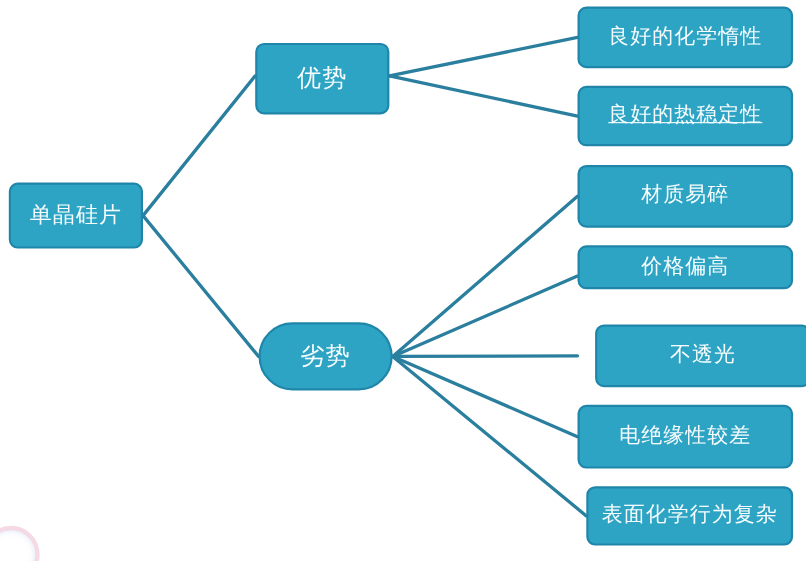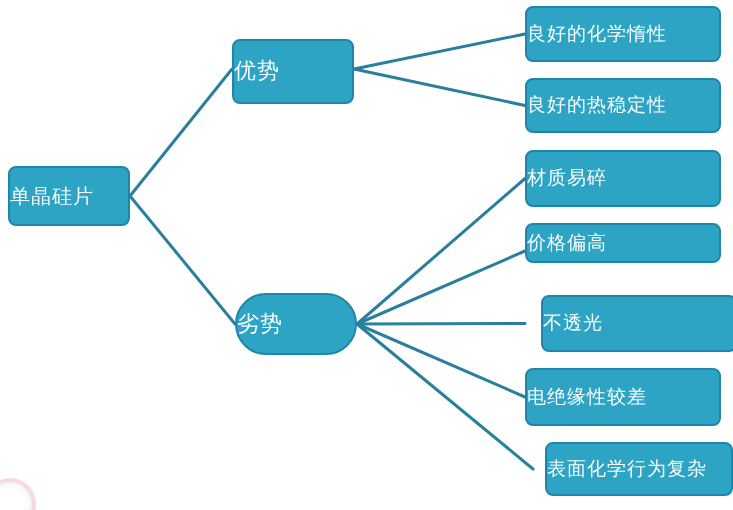--- a/index.html
+++ b/index.html
@@ -21,21 +21,21 @@
     top: 0;
     width: 733px;
     height: 510px;
     pointer-events: none;
   }
   .node {
     position: absolute;
     box-sizing: border-box;
     display: flex;
     align-items: center;
-    justify-content: flex-start;
+    justify-content: center;
     border-radius: 8px;
     border-style: solid;
     border-width: 2px;
     text-align: center;
     letter-spacing: 1px;
     line-height: 1.1;
     user-select: none;
   }
   .watermark {
     position: absolute;
@@ -69,33 +69,33 @@
       </div>
       <div class="node" style="left: 232px; top: 39px; width: 122px; height: 65px; background: rgb(46, 164, 197); border-color: rgb(31, 134, 169); color: rgb(247, 253, 254); font-size: 22px;">
         <span>优势</span>
       </div>
       <div class="node" style="left: 235px; top: 293px; width: 122px; height: 62px; background: rgb(46, 164, 197); border-color: rgb(31, 134, 169); color: rgb(247, 253, 254); font-size: 22px; border-radius: 31px;">
         <span>劣势</span>
       </div>
       <div class="node" style="left: 525px; top: 6px; width: 196px; height: 56px; background: rgb(46, 164, 197); border-color: rgb(31, 134, 169); color: rgb(247, 253, 254); font-size: 19px;">
         <span>良好的化学惰性</span>
       </div>
-      <div class="node" style="left: 525px; top: 78px; width: 196px; height: 55px; background: rgb(46, 164, 197); border-color: rgb(31, 134, 169); color: rgb(247, 253, 254); font-size: 19px;">
+      <div class="node" style="left: 525px; top: 78px; width: 196px; height: 55px; background: rgb(46, 164, 197); border-color: rgb(31, 134, 169); color: rgb(247, 253, 254); font-size: 19px; text-decoration: underline;">
         <span>良好的热稳定性</span>
       </div>
       <div class="node" style="left: 525px; top: 150px; width: 196px; height: 57px; background: rgb(46, 164, 197); border-color: rgb(31, 134, 169); color: rgb(247, 253, 254); font-size: 19px;">
         <span>材质易碎</span>
       </div>
       <div class="node" style="left: 525px; top: 223px; width: 196px; height: 40px; background: rgb(46, 164, 197); border-color: rgb(31, 134, 169); color: rgb(247, 253, 254); font-size: 19px;">
         <span>价格偏高</span>
       </div>
       <div class="node" style="left: 525px; top: 295px; width: 196px; height: 57px; background: rgb(46, 164, 197); border-color: rgb(31, 134, 169); color: rgb(247, 253, 254); font-size: 19px; margin-left: 16px;">
         <span>不透光</span>
       </div>
       <div class="node" style="left: 525px; top: 368px; width: 196px; height: 58px; background: rgb(46, 164, 197); border-color: rgb(31, 134, 169); color: rgb(247, 253, 254); font-size: 19px;">
         <span>电绝缘性较差</span>
       </div>
-      <div class="node" style="left: 533px; top: 442px; width: 188px; height: 54px; background: rgb(46, 164, 197); border-color: rgb(31, 134, 169); color: rgb(247, 253, 254); font-size: 19px; margin-left: 12px;">
+      <div class="node" style="left: 533px; top: 442px; width: 188px; height: 54px; background: rgb(46, 164, 197); border-color: rgb(31, 134, 169); color: rgb(247, 253, 254); font-size: 19px;">
         <span>表面化学行为复杂</span>
       </div>
     </div>
   <div class="watermark"></div>
 </div>
 
 </body></html>

